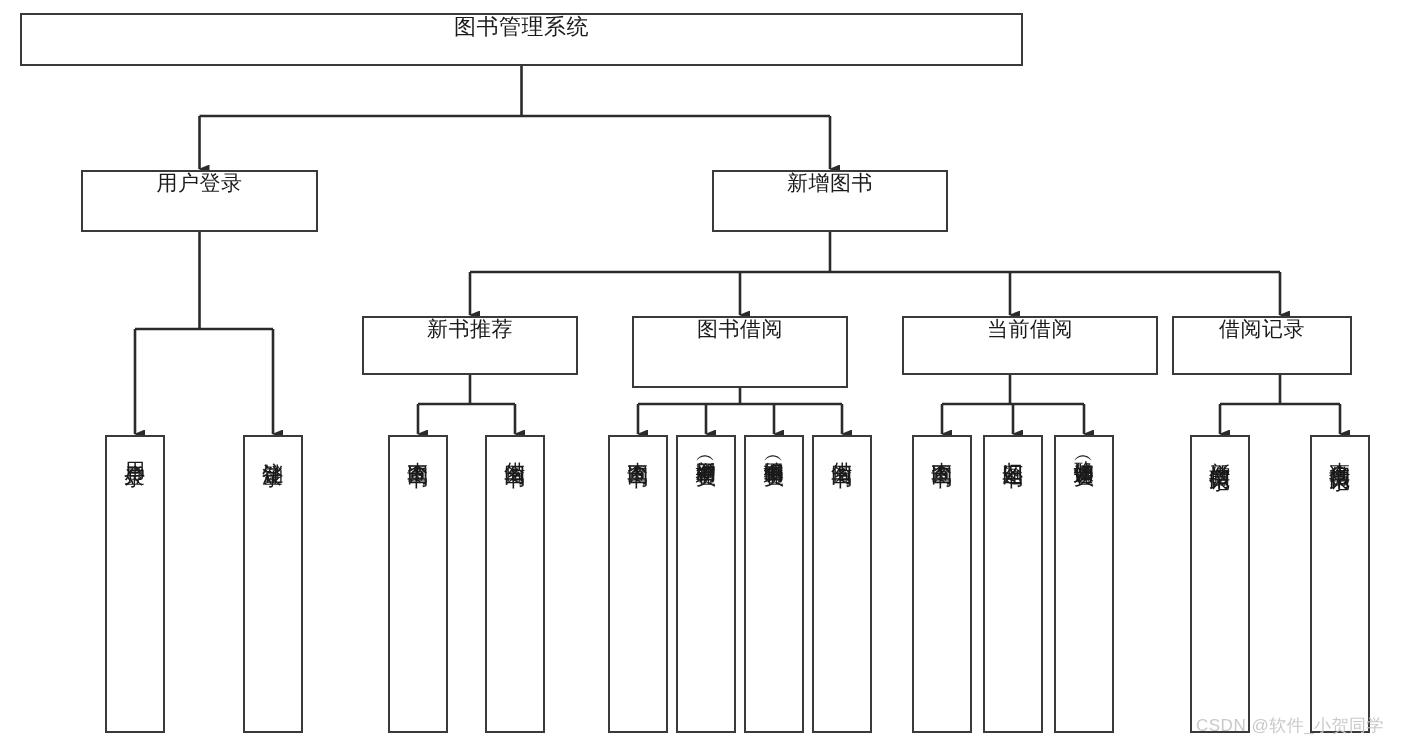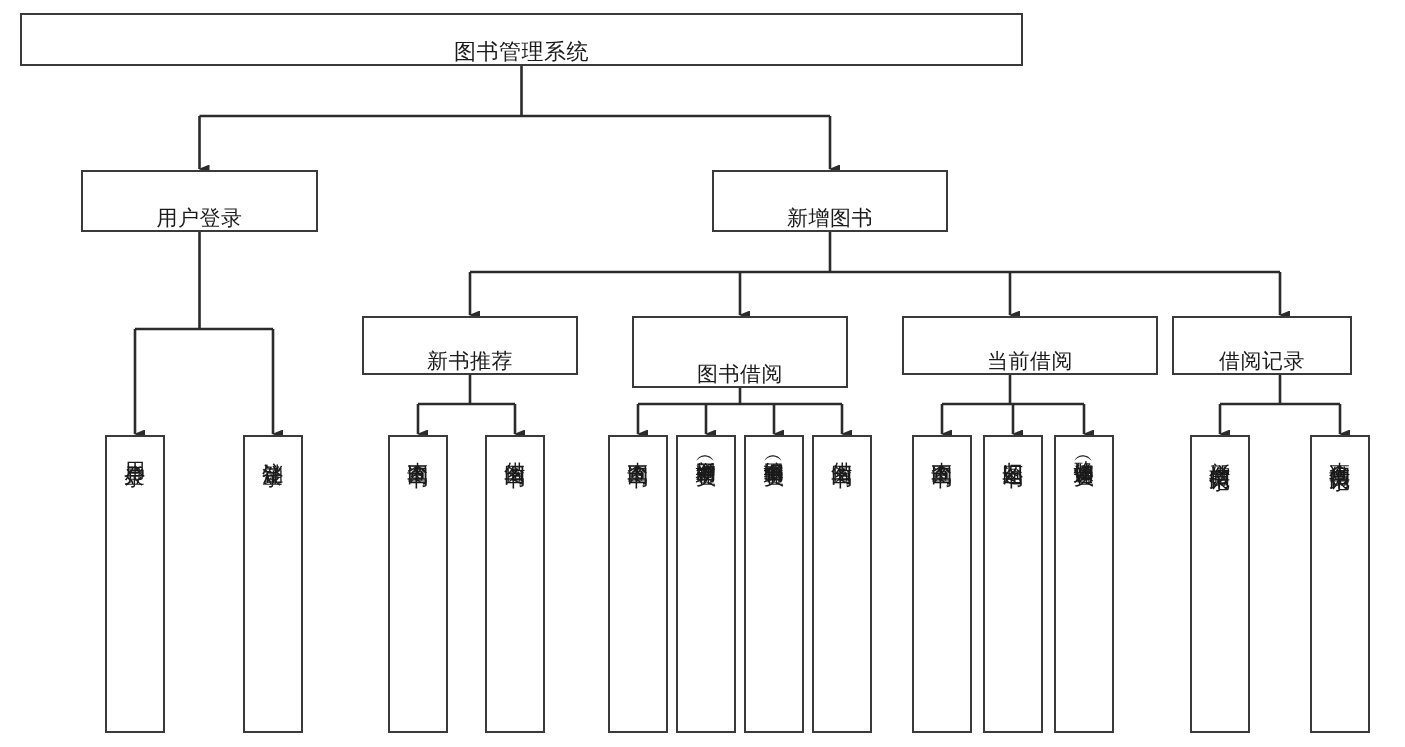--- a/index.html
+++ b/index.html
@@ -27,21 +27,21 @@
     width: 1405px;
     height: 747px;
     pointer-events: none;
   }
   .node {
     position: absolute;
     box-sizing: border-box;
     background: #ffffff;
     border: 2px solid #3a3a3a;
     display: flex;
-    align-items: flex-end;
+    align-items: flex-start;
     justify-content: center;
     color: #1a1a1a;
   }
   .node .label {
     display: block;
     text-align: center;
     line-height: 1.08;
     letter-spacing: 0.5px;
   }
   
@@ -180,13 +180,14 @@
         <span class="label">确认归还（管理员）</span>
       </div>
       <div class="node vert" style="left: 1190px; top: 435px; width: 60px; height: 298px;">
         <span class="label">新增借阅记录</span>
       </div>
       <div class="node vert" style="left: 1310px; top: 435px; width: 60px; height: 298px;">
         <span class="label">查询借阅记录</span>
       </div>
     </div>
 
+  <div class="watermark" style="left:1196px; top:714px;">CSDN @软件_小贺同学</div>
 </div>
 
 </body></html>

